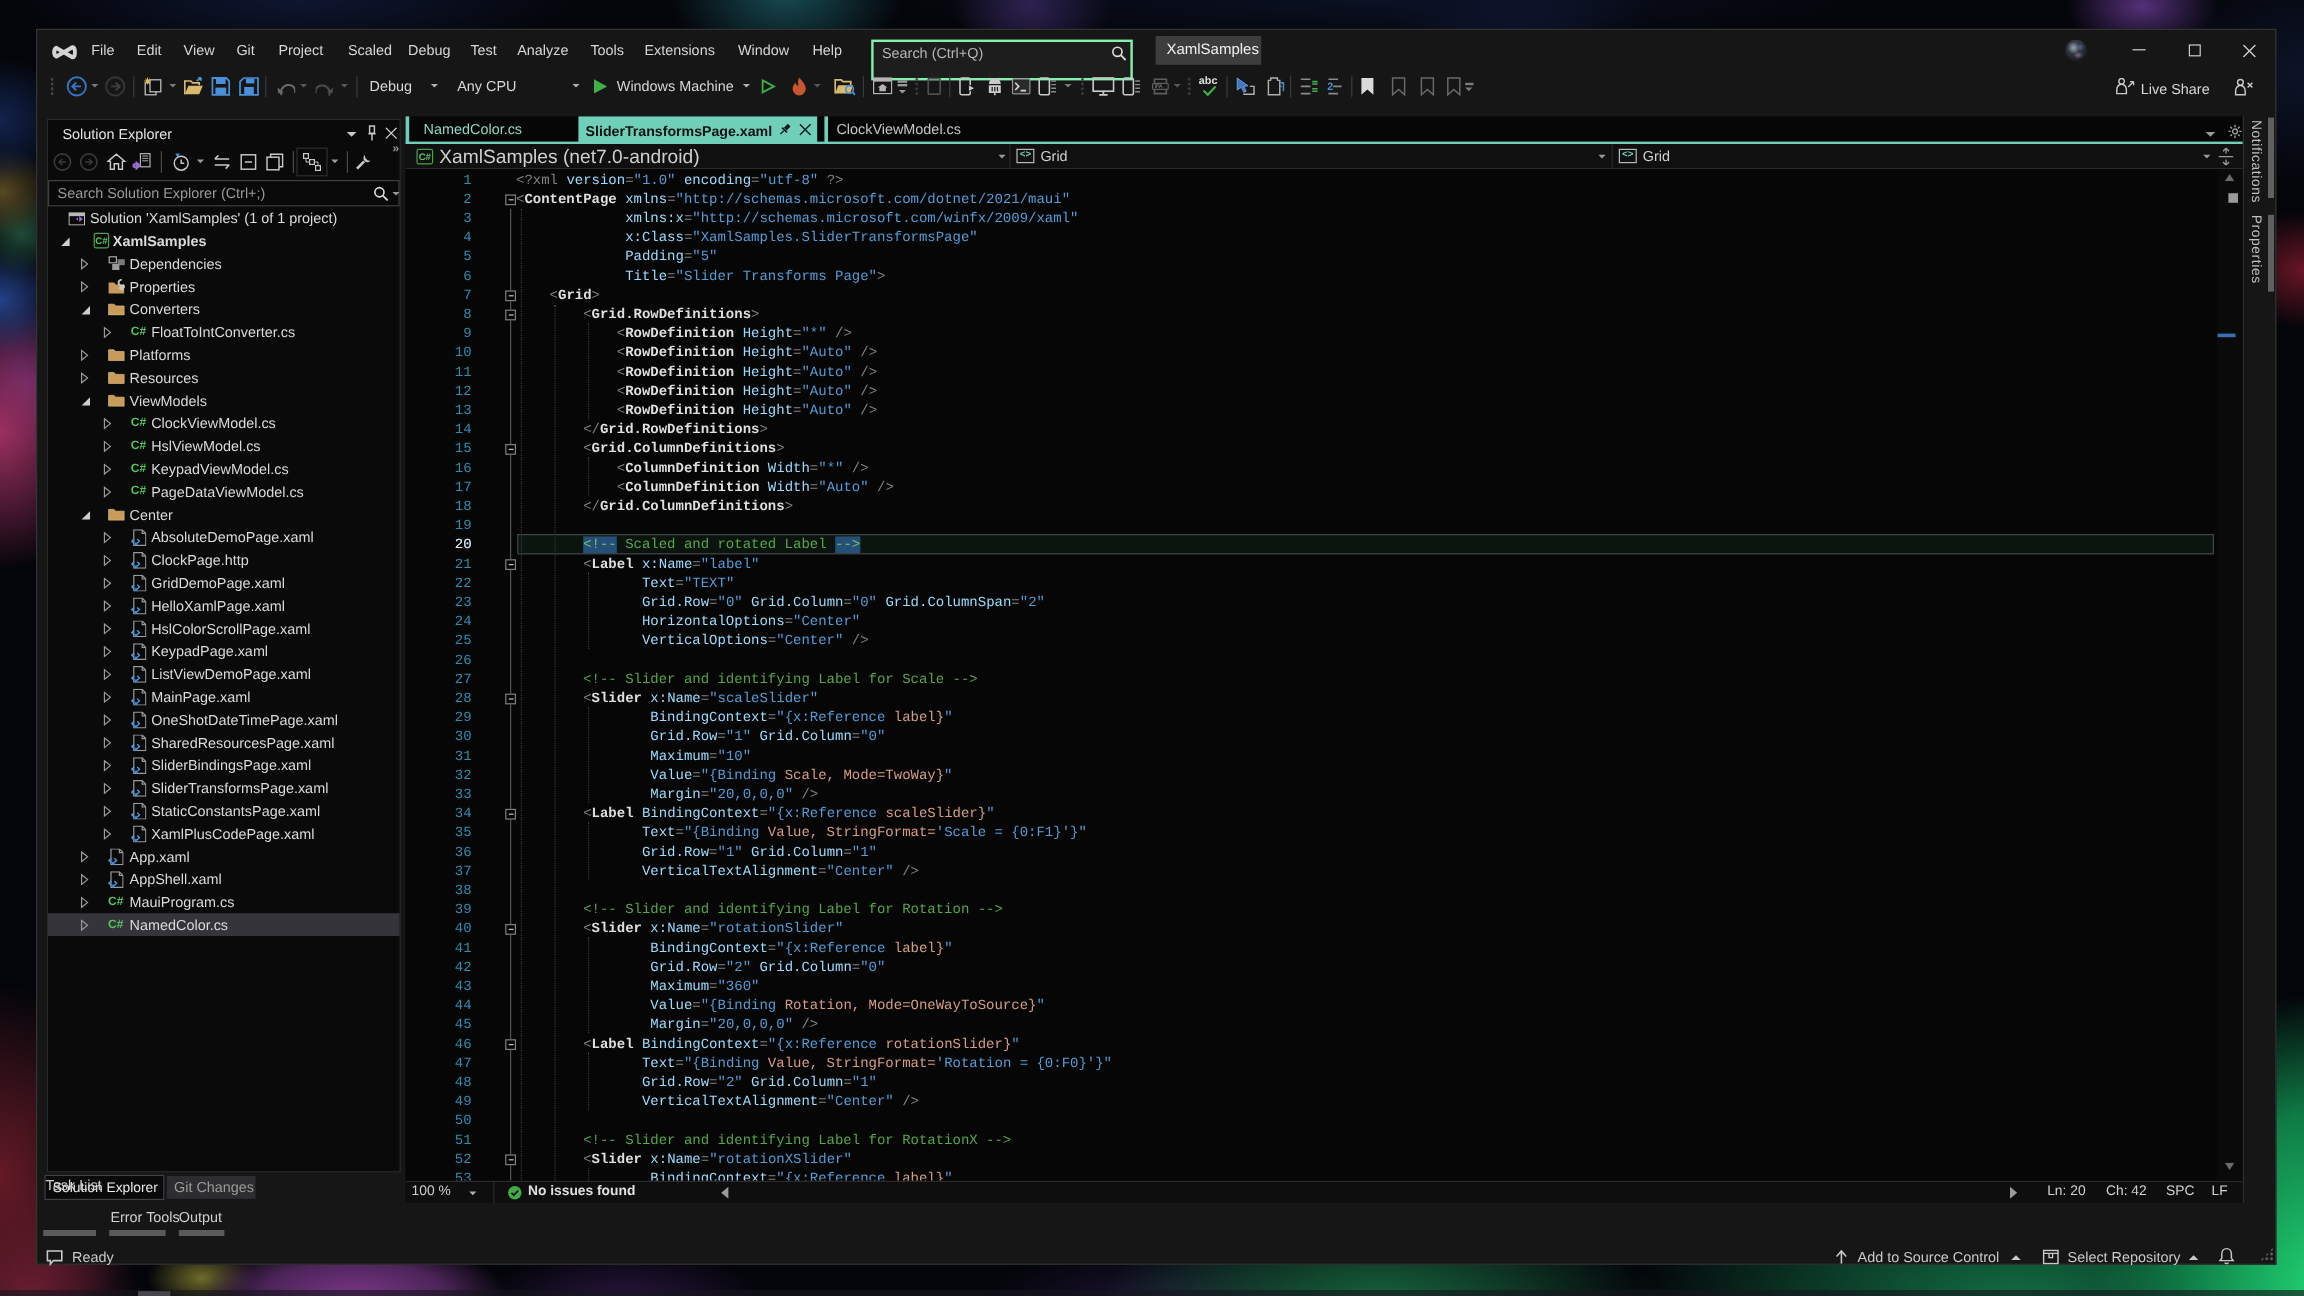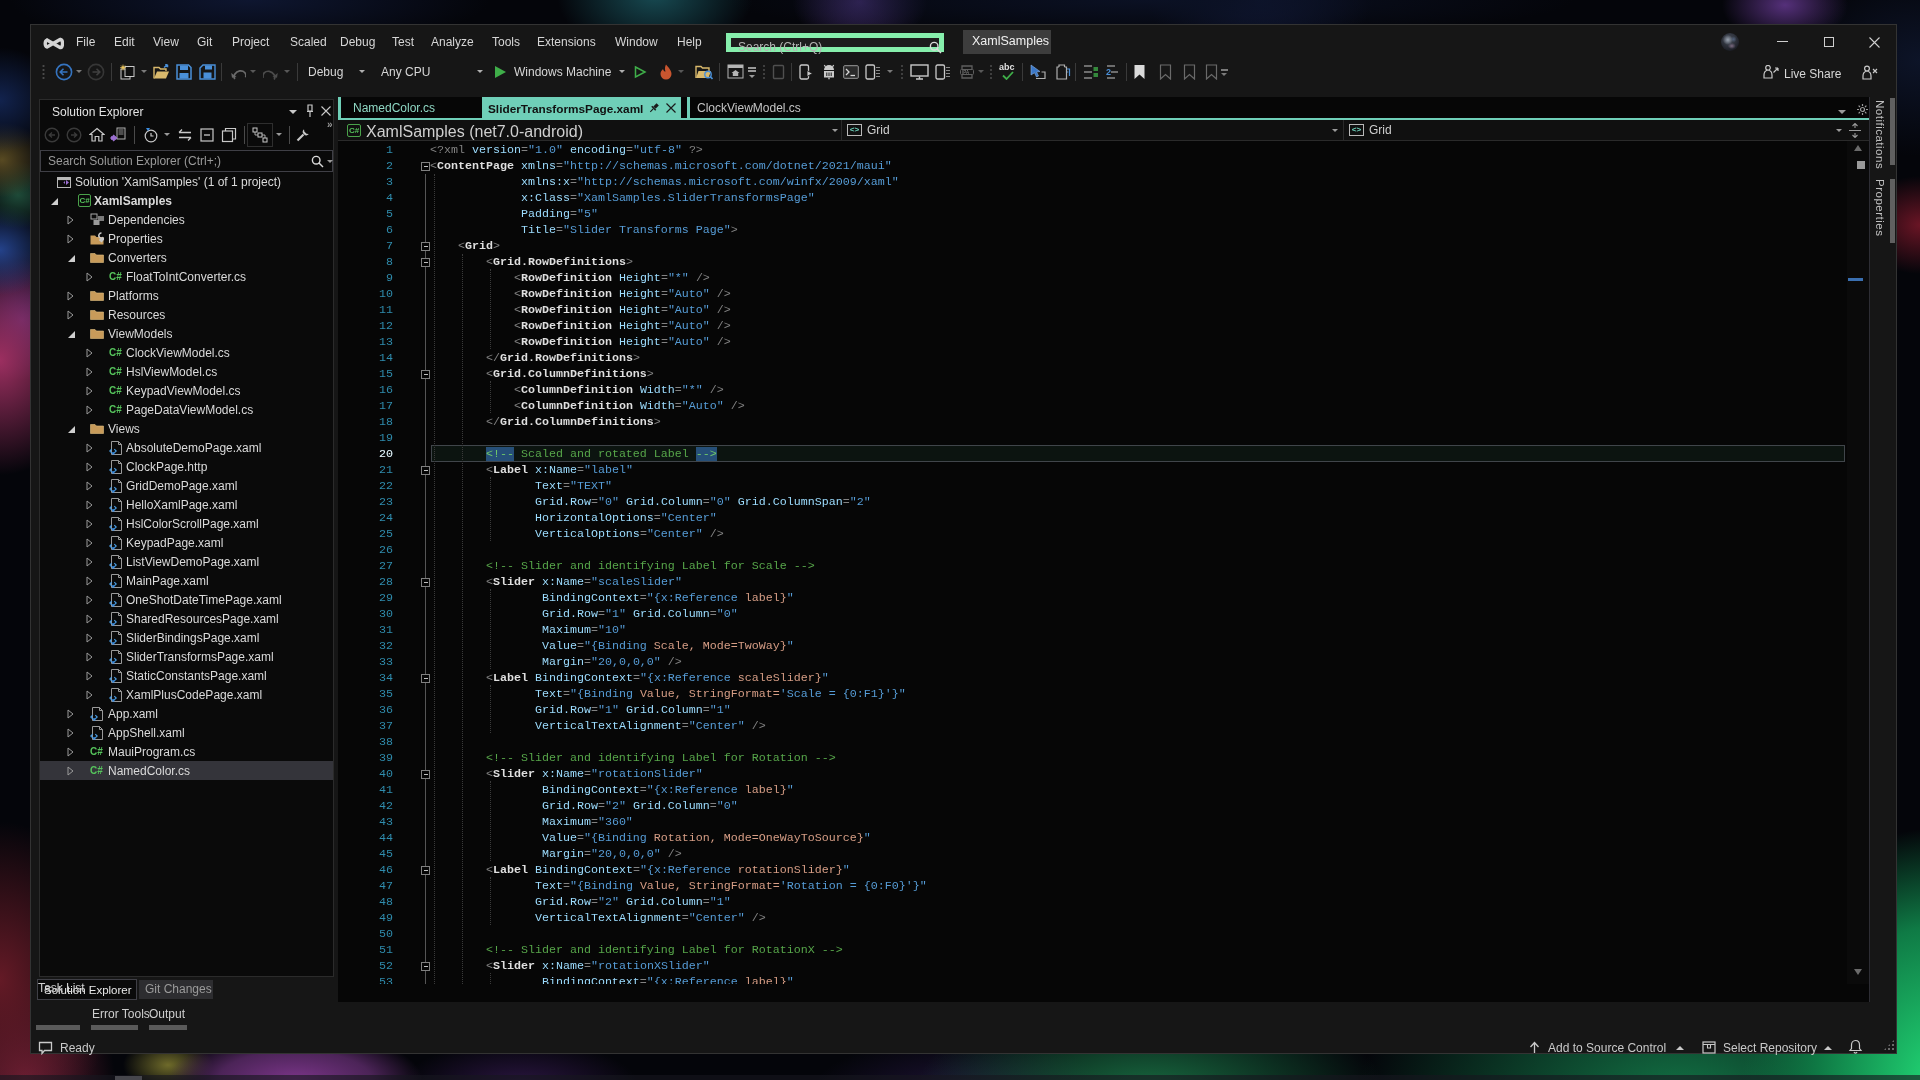--- a/index.html
+++ b/index.html
@@ -37,21 +37,21 @@
     <span class="ab mtx" style="left:166px;top:10px">Git</span>
     <span class="ab mtx" style="left:201px;top:10px">Project</span>
     <span class="ab mtx" style="left:259px;top:10px">Scaled</span>
     <span class="ab mtx" style="left:309px;top:10px">Debug</span>
     <span class="ab mtx" style="left:361px;top:10px">Test</span>
     <span class="ab mtx" style="left:400px;top:10px">Analyze</span>
     <span class="ab mtx" style="left:461px;top:10px">Tools</span>
     <span class="ab mtx" style="left:506px;top:10px">Extensions</span>
     <span class="ab mtx" style="left:584px;top:10px">Window</span>
     <span class="ab mtx" style="left:646px;top:10px">Help</span>
-  <div class="ab" style="left:695px;top:8px;width:218px;height:19px;background:#1d1d1d;border:5px solid #86efac">
+  <div class="ab" style="left:695px;top:8px;width:218px;height:34px;background:#1d1d1d;border:2px solid #86efac">
     <span class="ab" style="left:7px;top:2px;font-size:12px;color:#b4b4b4">Search (Ctrl+Q)</span>
     <svg class="ab" style="left:198px;top:3px" width="13" height="13" viewBox="0 0 13 13">
       <circle cx="5.2" cy="5.2" r="3.8" fill="none" stroke="#dadada" stroke-width="1.4"></circle>
       <path d="M8 8 L12 12" stroke="#dadada" stroke-width="1.5"></path>
       </svg>
   </div>
   <div class="ab" style="left:932px;top:5px;width:88px;height:24px;background:#3d3d3d">
     <span class="ab" style="left:9px;top:4px;font-size:12.5px;color:#f0f0f0">XamlSamples</span>
   </div>
   <div class="ab" style="left:1690px;top:8px;width:18px;height:18px;border-radius:50%;
@@ -404,21 +404,21 @@
         <div class="ab" style="left:69px;top:3px;width:16px;height:13px;color:#56c45c;font:bold 10px/13px &quot;Liberation Sans&quot;,sans-serif">C#</div>
         <span class="ab" style="left:86px;top:2.5px;font:12px &quot;Liberation Sans&quot;,sans-serif;color:#dadada;white-space:nowrap">PageDataViewModel.cs</span>
       </div>
 <div class="trow" style="top:319px;">
         <svg class="ab" style="left:27px;top:6px" width="9" height="9" viewBox="0 0 9 9">
           <path d="M8 1 L8 8 L1 8 Z" fill="#cfcfcf"></path>
         </svg>
         <svg class="ab" style="left:50px;top:3px" width="14" height="12" viewBox="0 0 14 12">
           <path d="M0.5 2.5 L5 2.5 L6.5 4 L13.5 4 L13.5 11.5 L0.5 11.5 Z" fill="#c89b5a" stroke="#e0c080" stroke-width="0.6"></path>
         </svg>
-        <span class="ab" style="left:68px;top:2.5px;font:12px &quot;Liberation Sans&quot;,sans-serif;color:#dadada;white-space:nowrap">Views</span>
+        <span class="ab" style="left:68px;top:2.5px;font:12px &quot;Liberation Sans&quot;,sans-serif;color:#dadada;white-space:nowrap">Center</span>
       </div>
 <div class="trow" style="top:338px;">
         <svg class="ab" style="left:46px;top:5px" width="7" height="10" viewBox="0 0 7 10">
           <path d="M1 1 L6 5 L1 9 Z" fill="none" stroke="#9a9a9a"></path>
         </svg>
         <svg class="ab" style="left:69px;top:3px" width="13" height="14" viewBox="0 0 13 14">
           <path d="M2.5 0.5 L9.5 0.5 L12.5 3.5 L12.5 13.5 L2.5 13.5 Z" fill="none" stroke="#9a9a9a"></path>
           <path d="M9.5 0.5 L9.5 3.5 L12.5 3.5" fill="none" stroke="#9a9a9a"></path>
           <path d="M2.7 8.2 L0.8 10 L2.7 11.8" fill="none" stroke="#4ba0e8" stroke-width="1.1"></path>
           <path d="M5.3 8.2 L7.2 10 L5.3 11.8" fill="none" stroke="#4ba0e8" stroke-width="1.1"></path>
@@ -833,20 +833,40 @@
         <i class="d">&lt;</i><i class="t">Label</i> <i class="a">BindingContext</i><i class="d">=</i><i class="v">"{x:Reference </i><i class="m">rotationSlider}</i><i class="v">"</i>
                <i class="a">Text</i><i class="d">=</i><i class="v">"{Binding </i><i class="m">Value, StringFormat=</i><i class="v">'Rotation = {0:F0}'}"</i>
                <i class="a">Grid.Row</i><i class="d">=</i><i class="v">"2"</i> <i class="a">Grid.Column</i><i class="d">=</i><i class="v">"1"</i>
                <i class="a">VerticalTextAlignment</i><i class="d">=</i><i class="v">"Center"</i> <i class="d">/&gt;</i>
 
         <i class="c">&lt;!-- Slider and identifying Label for RotationX --&gt;</i>
         <i class="d">&lt;</i><i class="t">Slider</i> <i class="a">x:Name</i><i class="d">=</i><i class="v">"rotationXSlider"</i>
                 <i class="a">BindingContext</i><i class="d">=</i><i class="v">"{x:Reference </i><i class="m">label}</i><i class="v">"</i></div>
     </div>
 
+    <div class="ab" style="left:0;top:887px;width:1531px;height:18px;background:#0e0e0e;border-top:1px solid #2a2a2a">
+      <span class="ab" style="left:5px;top:2px;font-size:11.5px;color:#d0d0d0">100 %</span>
+      <div class="ab" style="left:53px;top:8px;width:0;height:0;border-left:3.5px solid transparent;border-right:3.5px solid transparent;border-top:3.5px solid #b0b0b0"></div>
+      <div class="ab" style="left:73px;top:0;width:1px;height:18px;background:#2a2a2a"></div>
+      <svg class="ab" style="left:85px;top:3px" width="12" height="12" viewBox="0 0 12 12">
+        <circle cx="6" cy="6" r="5.6" fill="#3fae49"></circle>
+        <path d="M3.2 6 L5.2 8 L8.8 4.2" fill="none" stroke="#0a0a0a" stroke-width="1.4"></path>
+        </svg>
+      <span class="ab" style="left:102px;top:2px;font-size:11.5px;color:#e0e0e0;font-weight:bold">No issues found</span>
+      <svg class="ab" style="left:262px;top:4px" width="8" height="10" viewBox="0 0 8 10">
+          <path d="M7 0 L1 5 L7 10 Z" fill="#9a9a9a"></path>
+        </svg>
+      <svg class="ab" style="left:1336px;top:4px" width="8" height="10" viewBox="0 0 8 10">
+          <path d="M1 0 L7 5 L1 10 Z" fill="#9a9a9a"></path>
+        </svg>
+      <span class="ab" style="left:1368px;top:2px;font-size:11.5px;color:#d0d0d0">Ln: 20</span>
+      <span class="ab" style="left:1417px;top:2px;font-size:11.5px;color:#d0d0d0">Ch: 42</span>
+      <span class="ab" style="left:1467px;top:2px;font-size:11.5px;color:#d0d0d0">SPC</span>
+      <span class="ab" style="left:1505px;top:2px;font-size:11.5px;color:#d0d0d0">LF</span>
+    </div>
 
     <div class="ab" style="left:1509px;top:44px;width:22px;height:843px;background:#0a0a0a"></div>
     <svg class="ab" style="left:1516px;top:48px" width="8" height="6" viewBox="0 0 8 6">
         <path d="M0 6 L4 0 L8 6 Z" fill="#6a6a6a"></path>
       </svg>
     <div class="ab" style="left:1519px;top:64px;width:8px;height:8px;background:#9a9a9a"></div>
     <div class="ab" style="left:1510px;top:181px;width:15px;height:3px;background:#3a6fb0"></div>
     <svg class="ab" style="left:1516px;top:872px" width="8" height="6" viewBox="0 0 8 6">
         <path d="M0 0 L4 6 L8 0 Z" fill="#6a6a6a"></path>
       </svg>

